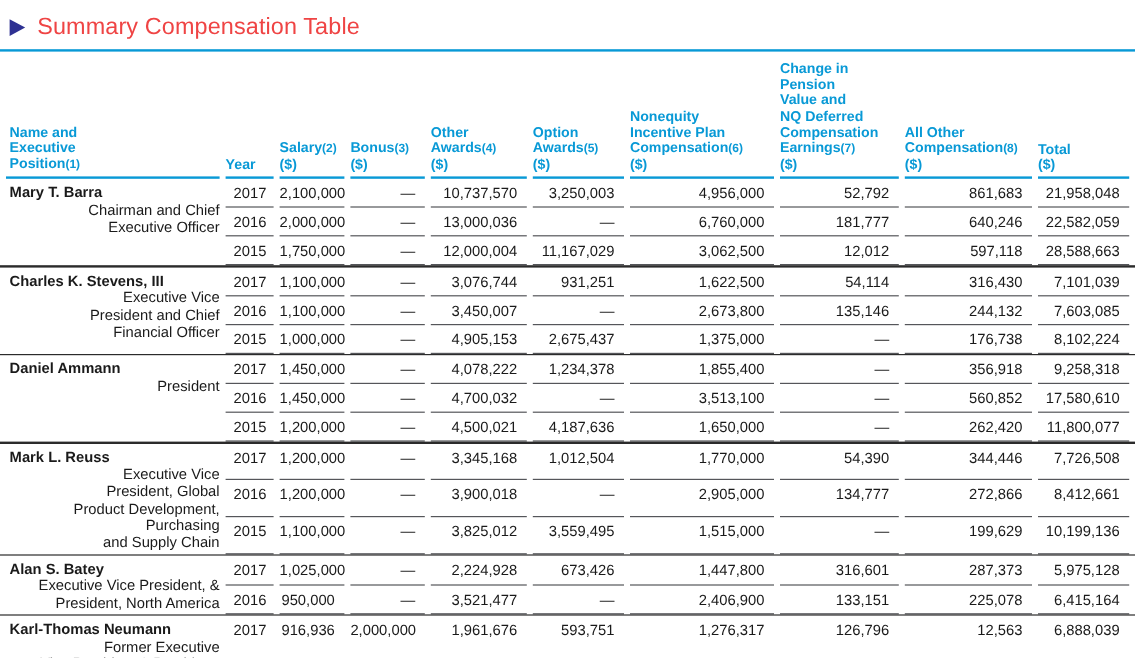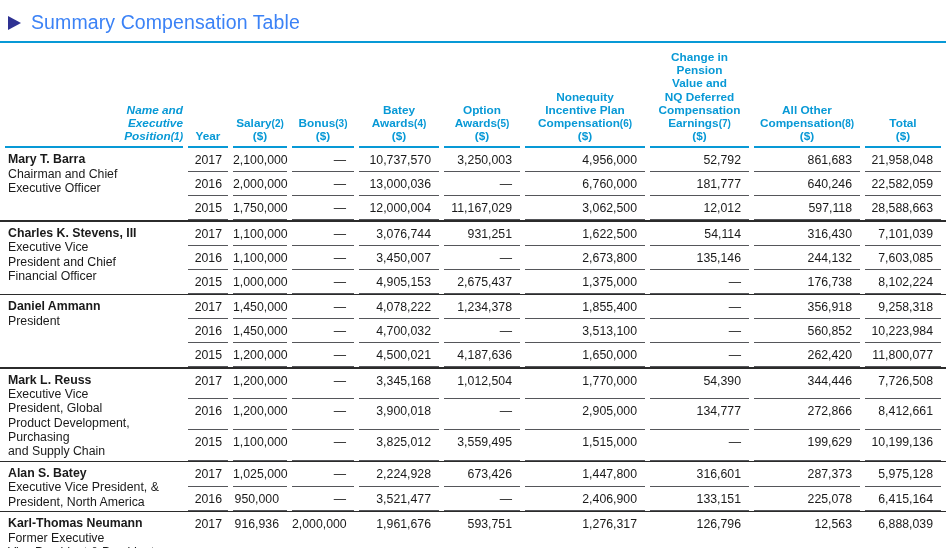--- a/index.html
+++ b/index.html
@@ -9,39 +9,39 @@
     --group-line:#2B2B2B;
     --text:#1A1A1A;
   }
   *{box-sizing:border-box;margin:0;padding:0;}
   html,body{width:946px;height:548px;overflow:hidden;background:#fff;
     font-family:"Liberation Sans",sans-serif;color:var(--text);}
   .title-bar{display:flex;align-items:center;padding:9px 0 0 8px;height:36px;}
   .tri{width:0;height:0;border-left:13px solid var(--marker-blue);
     border-top:7px solid transparent;border-bottom:7px solid transparent;
     display:inline-block;margin-right:10px;}
-  .title{font-size:19.5px;font-weight:400;color:#3b82f6;letter-spacing:0.1px;}
+  .title{font-size:19.5px;font-weight:400;color:#ef4444;letter-spacing:0.1px;}
   .top-rule{height:2px;background:var(--accent-cyan);margin-top:5px;width:946px;}
   table{width:946px;border-collapse:separate;border-spacing:5px 0;table-layout:fixed;}
   col.c0{width:178px}col.c1{width:40px}col.c2{width:54px}col.c3{width:62px}
   col.c4{width:80px}col.c5{width:76px}col.c6{width:120px}col.c7{width:99px}
   col.c8{width:106px}col.c9{width:76px}
   th{vertical-align:bottom;color:var(--accent-cyan);font-weight:bold;font-size:11.8px;
     line-height:13.2px;border-bottom:2px solid var(--accent-cyan);
-    padding:8px 0 3px 0;text-align:center;}
-  th.left{text-align:right;padding-left:3px;font-style:italic;}
+    padding:8px 0 3px 0;text-align:left;}
+  th.left{text-align:left;padding-left:3px;}
   th .fn{font-size:10px;}
   td{font-size:12.3px;vertical-align:top;}
   td.v{text-align:right;padding:5px 8px 4px 0;border-bottom:1px solid var(--rule-gray);
     white-space:nowrap;}
   td.year{padding-right:6px;}
   td.no-rule{border-bottom:none;}
   td.name-cell{padding:4px 0 2px 3px;vertical-align:top;}
   .exec-name{font-weight:bold;font-size:12.3px;line-height:14.5px;}
-  .exec-pos{font-size:12.3px;line-height:14.3px;}
+  .exec-pos{font-size:12.3px;line-height:14.3px;text-align:right;}
   tr.sep-row td{padding:0;height:1px;line-height:1px;}
   .sep-line{height:1.4px;background:var(--group-line);margin:0 -5px;}
 </style>
 </head>
 <body>
 
 <div class="title-bar">
   <span class="tri"></span>
   <h1 class="title">Summary Compensation Table</h1>
 </div>
@@ -72,21 +72,21 @@
         </th>
         <th>
           <div>Salary<span class="fn">(2)</span></div>
           <div>($)</div>
         </th>
         <th>
           <div>Bonus<span class="fn">(3)</span></div>
           <div>($)</div>
         </th>
         <th>
-          <div>Batey</div>
+          <div>Other</div>
           <div>Awards<span class="fn">(4)</span></div>
           <div>($)</div>
         </th>
         <th>
           <div>Option</div>
           <div>Awards<span class="fn">(5)</span></div>
           <div>($)</div>
         </th>
         <th>
           <div>Nonequity</div>
@@ -219,21 +219,21 @@
       </tr>
       <tr>
         <td class="v year">2016</td>
         <td class="v">1,450,000</td>
         <td class="v">—</td>
         <td class="v">4,700,032</td>
         <td class="v">—</td>
         <td class="v">3,513,100</td>
         <td class="v">—</td>
         <td class="v">560,852</td>
-        <td class="v">10,223,984</td>
+        <td class="v">17,580,610</td>
       </tr>
       <tr>
         <td class="v year">2015</td>
         <td class="v">1,200,000</td>
         <td class="v">—</td>
         <td class="v">4,500,021</td>
         <td class="v">4,187,636</td>
         <td class="v">1,650,000</td>
         <td class="v">—</td>
         <td class="v">262,420</td>

